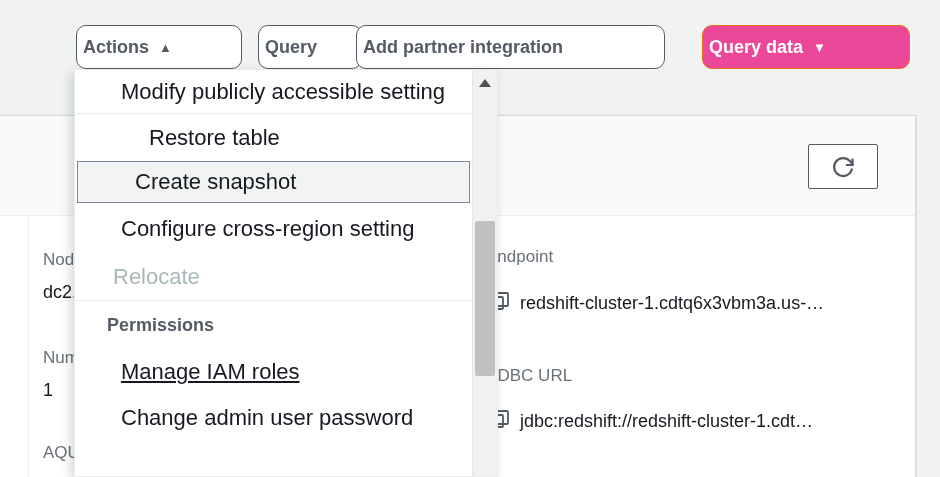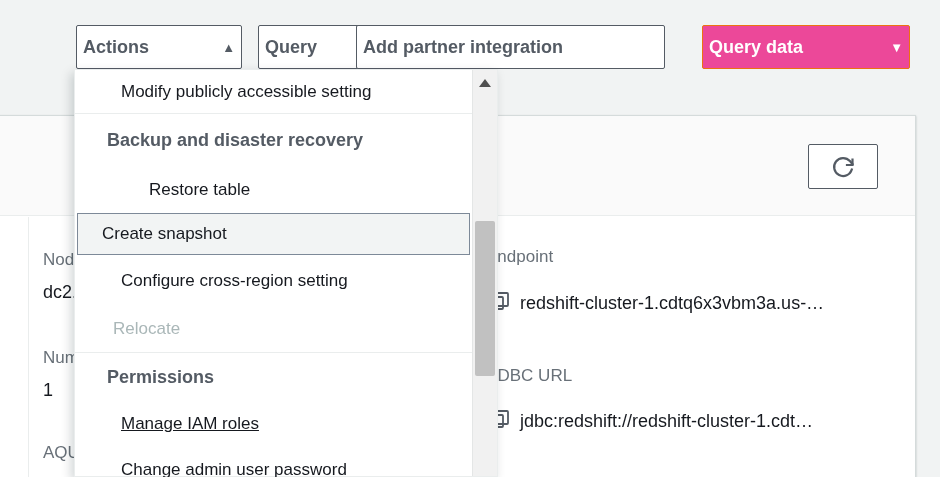--- a/index.html
+++ b/index.html
@@ -20,22 +20,22 @@
   .col-divider { position:absolute; left:28px; top:217px; width:1px; height:260px; background:#eaeded; z-index:1; }
 
   
   .fld { position:absolute; z-index:1; line-height:22px; white-space:nowrap; }
   .fld.lbl { color:#687078; font-size:17px; }
   .fld.val { color:#16191f; font-size:18px; }
 
   
   .btn {
     position:absolute; top:25px; height:44px; z-index:5;
-    display:flex; align-items:center; justify-content:space-between; gap:10px;
-    background:#fff; border:1.5px solid #545b64; border-radius:2px;
+    display:flex; align-items:center; justify-content:flex-start; gap:10px;
+    background:#fff; border:1.5px solid #545b64; border-radius:10px;
     color:#545b64; font-size:18px; font-weight:700; cursor:pointer; white-space:nowrap;
   }
   .btn .caret { font-size:13px; line-height:1; }
   .btn-actions { left:76px;  width:166px; }
   .btn-edit    { left:258px; width:104px; }
   .btn-partner { left:356px; width:309px; }
   .btn-query   { left:702px; width:208px; background:#ec4899; border-color:#ec7211; color:#fff; }
 
   
   .btn-refresh {
@@ -47,27 +47,27 @@
   
   .copy-btn { position:absolute; z-index:1; width:20px; height:20px; padding:0; border:0; background:none; cursor:pointer; }
 
   
   .dropdown {
     position:absolute; left:74px; top:69px; width:424px; height:408px; z-index:10;
     background:#fff; border:1px solid #eaeded;
     box-shadow:-3px 4px 10px rgba(0,28,36,.18);
   }
   .menu { position:absolute; left:0; top:0; right:25px; }
-  .mi  { display:flex; align-items:center; padding-left:46px; font-size:17px; color:#16191f; cursor:pointer; white-space:nowrap; }
+  .mi  { display:flex; align-items:center; padding-left:46px; font-size:22px; color:#16191f; cursor:pointer; white-space:nowrap; }
   .mh  { display:flex; align-items:center; padding-left:32px; font-size:18px; font-weight:700; color:#545b64; white-space:nowrap; }
   .mdiv { height:1px; background:#eaeded; }
   .r1 { height:43px; } .h1 { height:52px; } .r2 { height:47px;margin-left:28px; }
   .r3 { height:42px; } .r4 { height:51px; } .r5 { height:46px; }
   .h2 { height:48px; } .r6 { height:46px;text-decoration:underline; } .r7 { height:46px; }
-  .hl { background:#f2f4f4; border:1px solid #7d8998; margin:0 2px; padding-left:24px; }
+  .hl { background:#f2f4f4; border:1px solid #7d8998; margin:0 2px; padding-left:57px; }
   .dis { color:#aab7b8; cursor:default;padding-left:38px; }
 
   
   .sbar { position:absolute; top:0; right:0; bottom:0; width:25px; background:#f1f1f1; border-left:1px solid #e4e6e6; }
   .sarrow { width:0; height:0; margin:9px auto 0; border-left:6px solid transparent; border-right:6px solid transparent; border-bottom:8px solid #505050; }
   .sthumb { position:absolute; left:2px; top:151px; width:20px; height:155px; background:#c1c1c1; border-radius:2px; }
 
   svg { display:block; }
 </style>
 </head>
@@ -131,21 +131,20 @@
   </button>
   <button class="btn btn-query">
     <span>Query data</span>
     <span class="caret">▼</span>
   </button>
 
   <div class="dropdown">
     <div class="menu">
       <div class="mi r1">Modify publicly accessible setting</div>
       <div class="mdiv"></div>
-      <div class="mh h1">Backup and disaster recovery</div>
       <div class="mi r2">Restore table</div>
       <div class="mi r3 hl">Create snapshot</div>
       <div class="mi r4">Configure cross-region setting</div>
       <div class="mi r5 dis">Relocate</div>
       <div class="mdiv"></div>
       <div class="mh h2">Permissions</div>
       <div class="mi r6">Manage IAM roles</div>
       <div class="mi r7">Change admin user password</div>
     </div>
     <div class="sbar">

